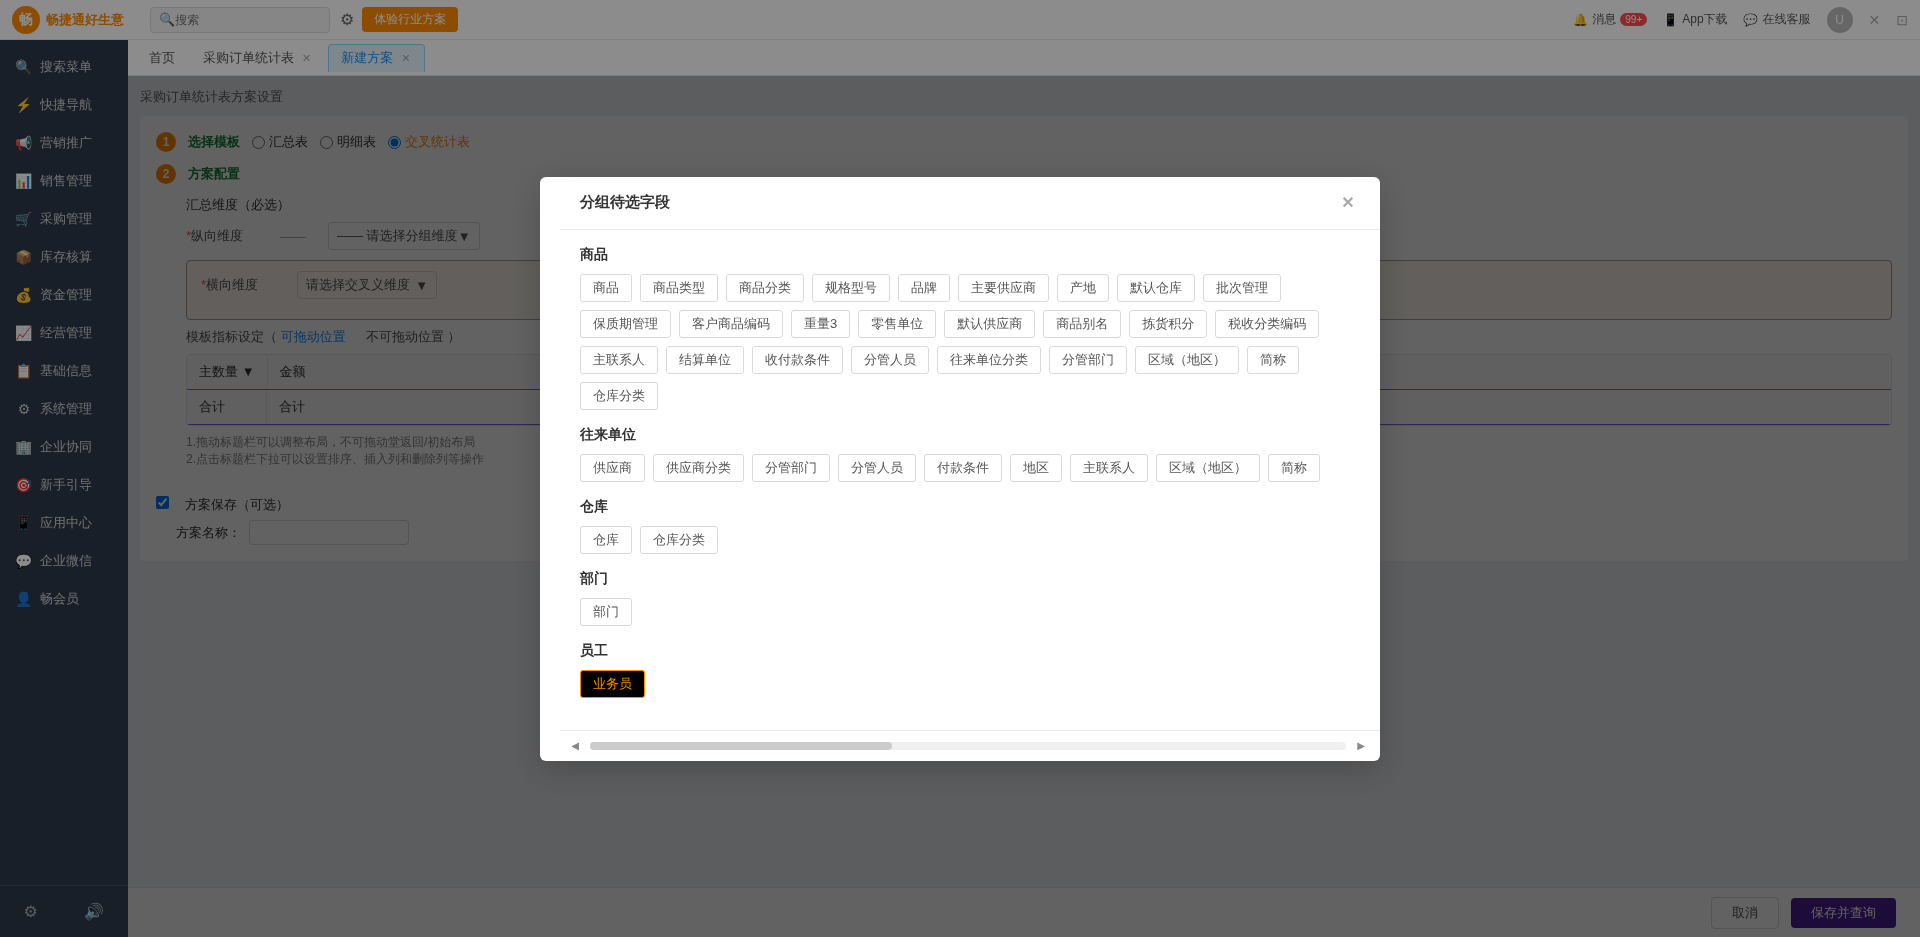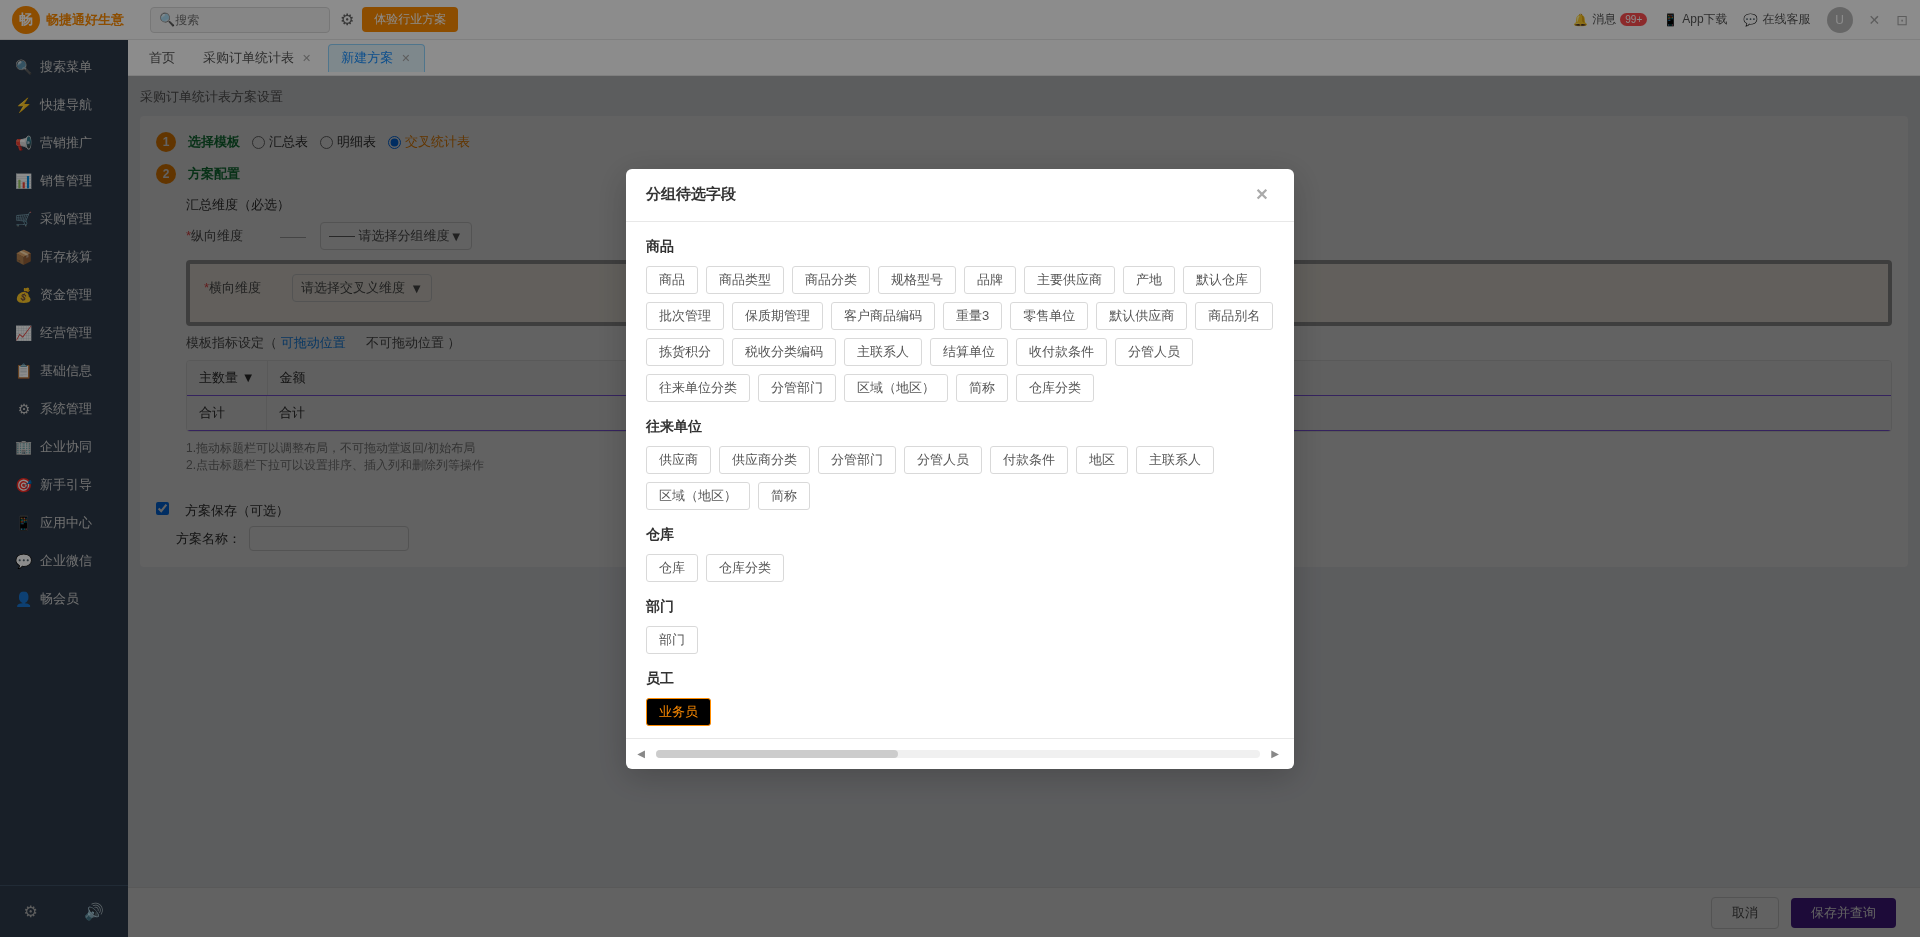--- a/index.html
+++ b/index.html
@@ -197,20 +197,21 @@
 
     .select-box {
       border: 1px solid #d9d9d9;
       border-radius: 4px;
       padding: 4px 8px;
       font-size: 13px;
       color: #555;
       min-width: 140px;
       display: flex; align-items: center; justify-content: space-between;
       cursor: pointer;
+      margin-left: 8px;
     }
 
     .table-area {
       border: 1px solid #e8e8e8;
       border-radius: 4px;
       overflow: hidden;
       margin-top: 8px;
     }
     .table-header-row {
       display: flex;
@@ -274,25 +275,26 @@
       top: 0; left: 0; right: 0; bottom: 0;
       background: rgba(0,0,0,0.45);
       z-index: 200;
       display: flex;
       align-items: center;
       justify-content: center;
     }
     .modal-box {
       background: #fff;
       border-radius: 6px;
-      width: 668px;
+      width: 840px;
       max-height: 600px;
       display: flex;
       flex-direction: column;
       box-shadow: 0 8px 32px rgba(0,0,0,0.2);
+      padding-left: 20px;
     }
     .modal-header {
       display: flex;
       align-items: center;
       justify-content: space-between;
       padding: 14px 20px;
       border-bottom: 1px solid #e8e8e8;
       font-size: 15px;
       font-weight: bold;
       color: #333;
@@ -521,21 +523,21 @@
     <div style="margin-left:30px;">
       <div class="section-title">汇总维度（必选）</div>
       <div class="form-row">
         <span class="form-label"><span class="required-star">*</span>纵向维度</span>
         <span style="margin: 0 6px; color:#aaa;">——</span>
         <div class="select-box">
           <span>—— 请选择分组维度</span>
           <span>▼</span>
         </div>
       </div>
-      <div style="background:#fff9f0; border:4px solid #a3a3a3; border-radius:4px; padding:10px 14px; margin:8px 0;">
+      <div style="background:#fff9f0; border:1px solid #a3a3a3; border-radius:4px; padding:10px 14px; margin:8px 0;">
         <div class="form-row">
           <span class="form-label"><span class="required-star">*</span>横向维度</span>
           <div class="select-box">
             <span>请选择交叉义维度</span>
             <span>▼</span>
           </div>
         </div>
       </div>
       <div style="font-size:13px; color:#555; margin:8px 0;">
         <span>模板指标设定（</span>

